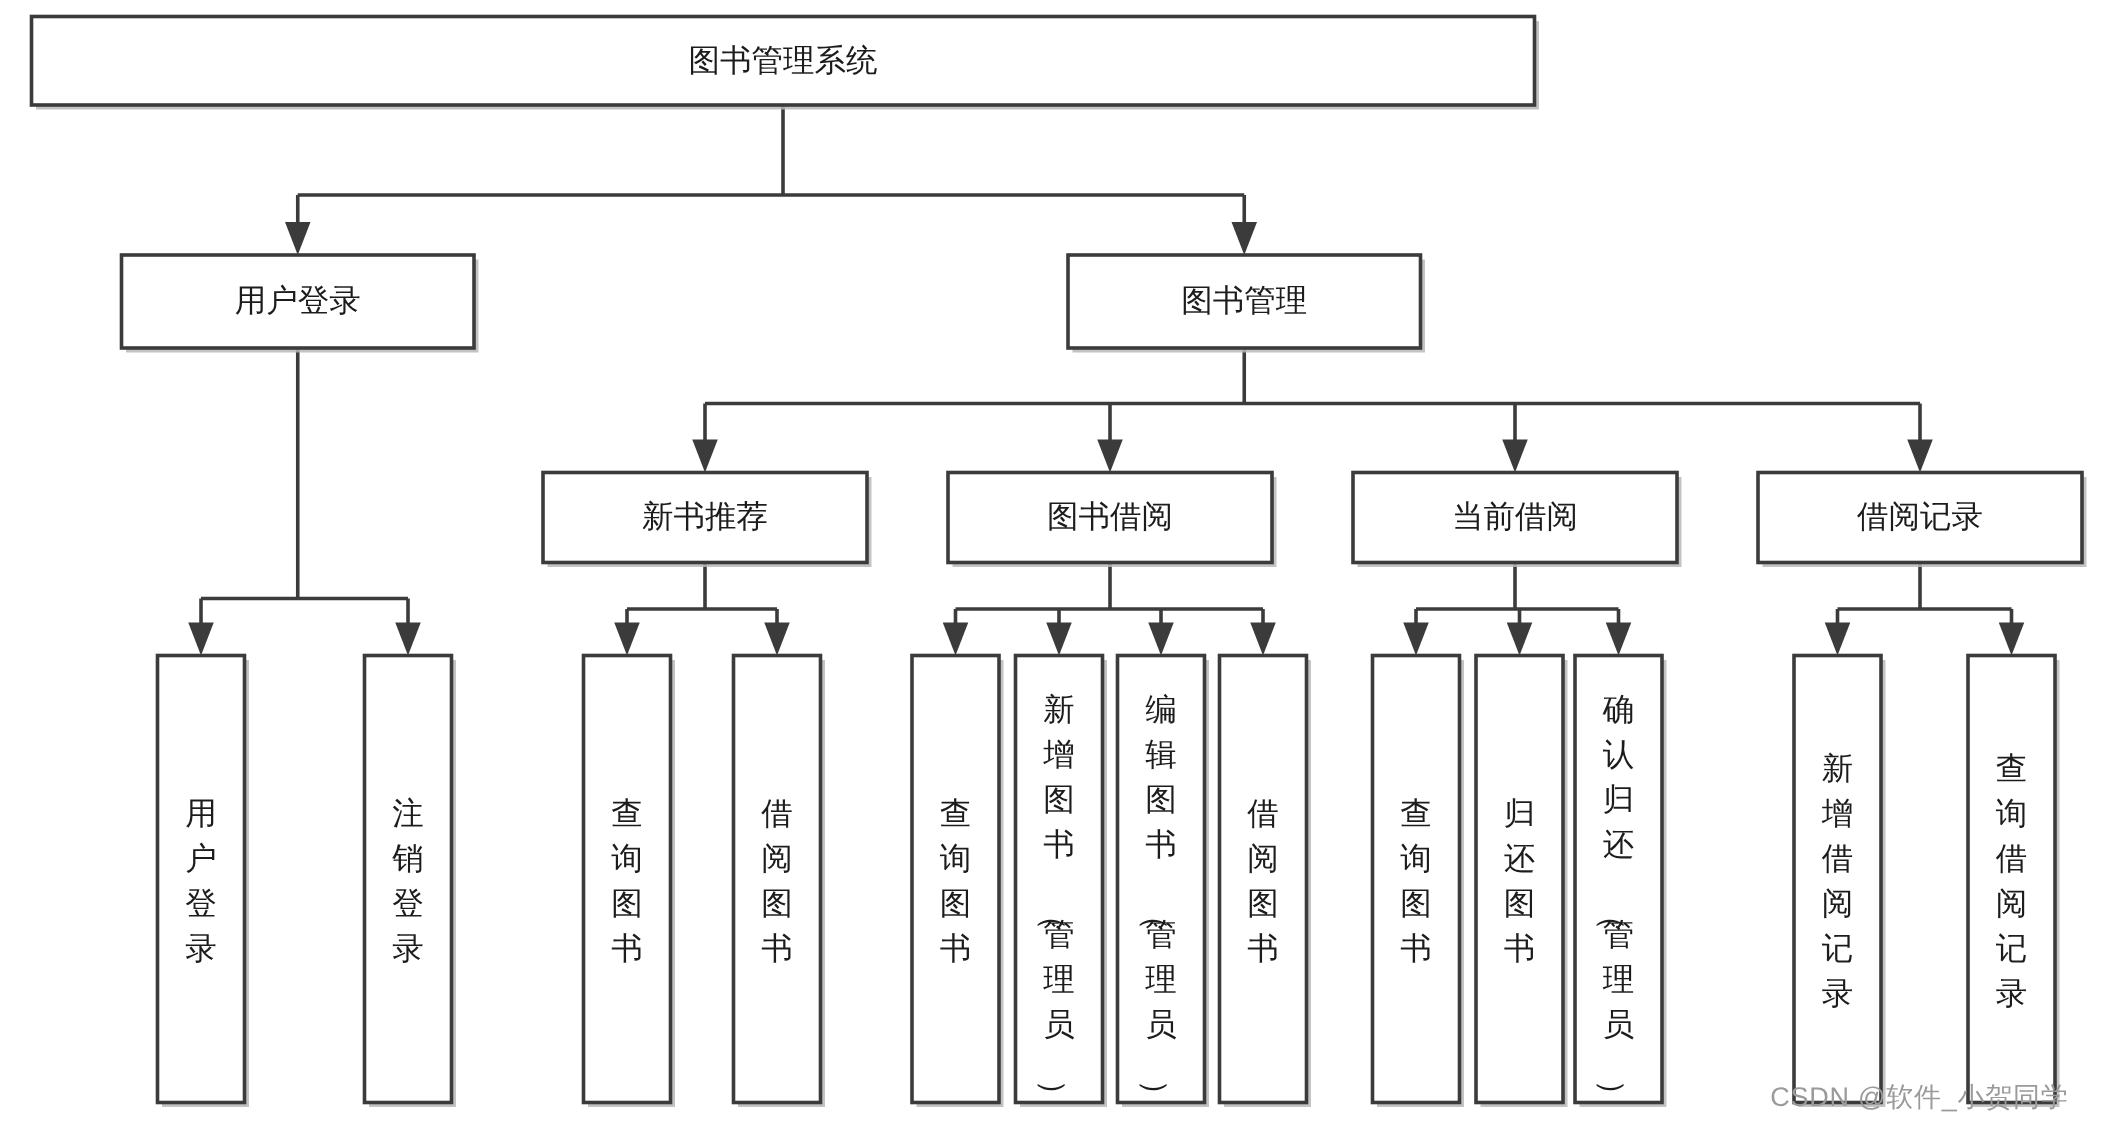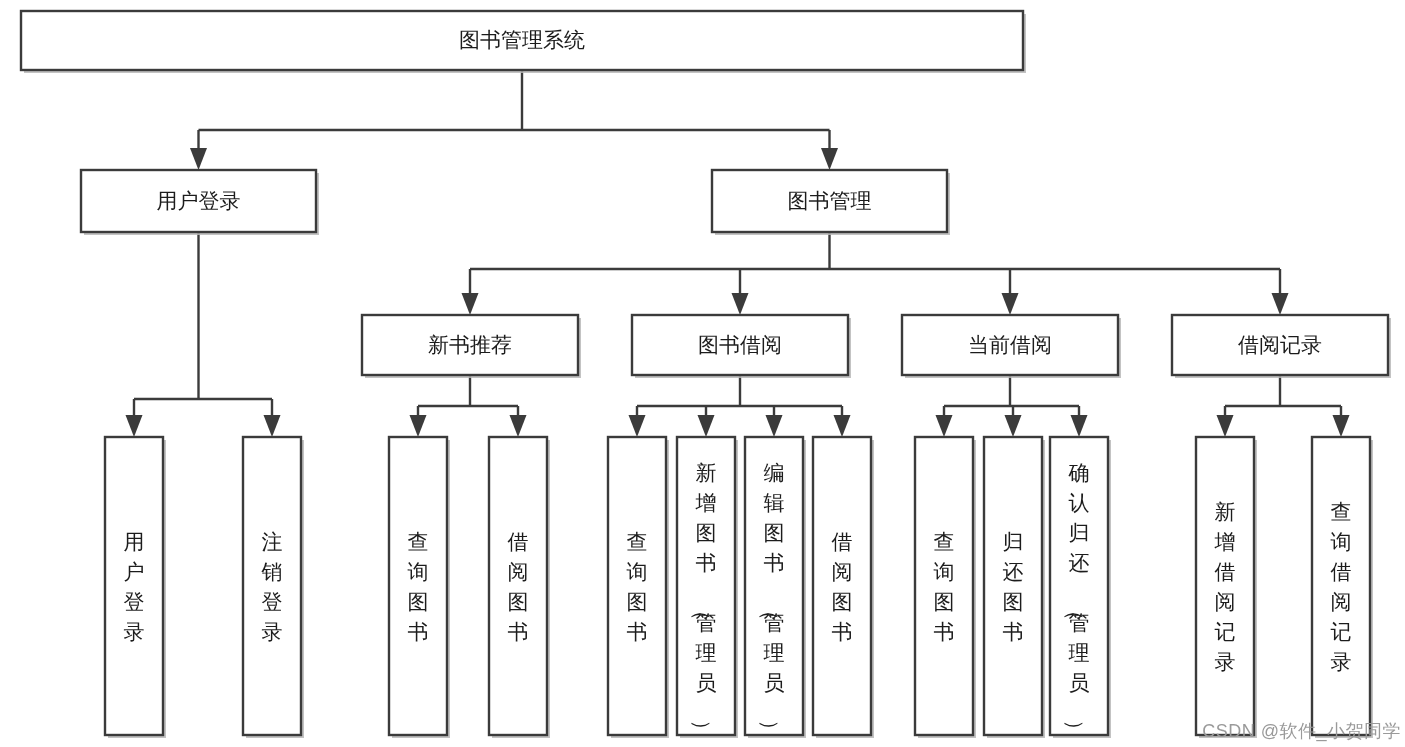--- a/index.html
+++ b/index.html
@@ -59,21 +59,21 @@
   .node-label-v {
     font-family: "Liberation Sans", "DejaVu Sans", sans-serif;
     font-size: 21px;
     fill: #1c1c1c;
     text-anchor: middle;
     dominant-baseline: middle;
     white-space: pre;
   }
   .watermark-text {
     position: absolute;
-    right: 4px;
+    right: 26px;
     bottom: 4px;
     font-family: "Liberation Sans", "DejaVu Sans", sans-serif;
     font-size: 18px;
     color: #9a9a9a;
     letter-spacing: 0.5px;
     user-select: none;
     white-space: nowrap;
   }
 </style>
 </head>

